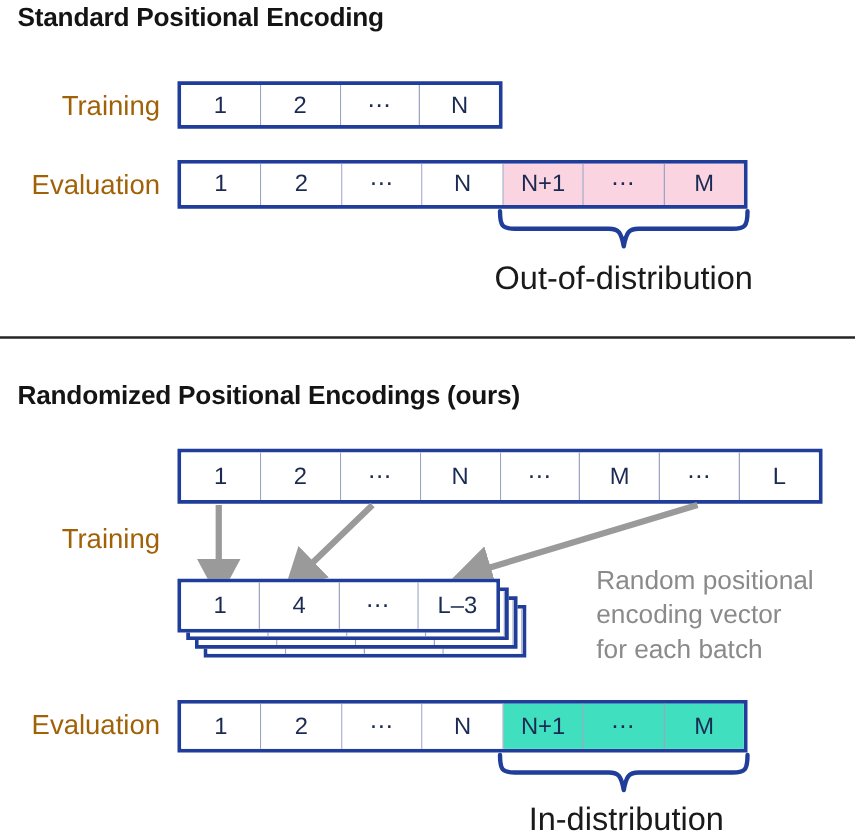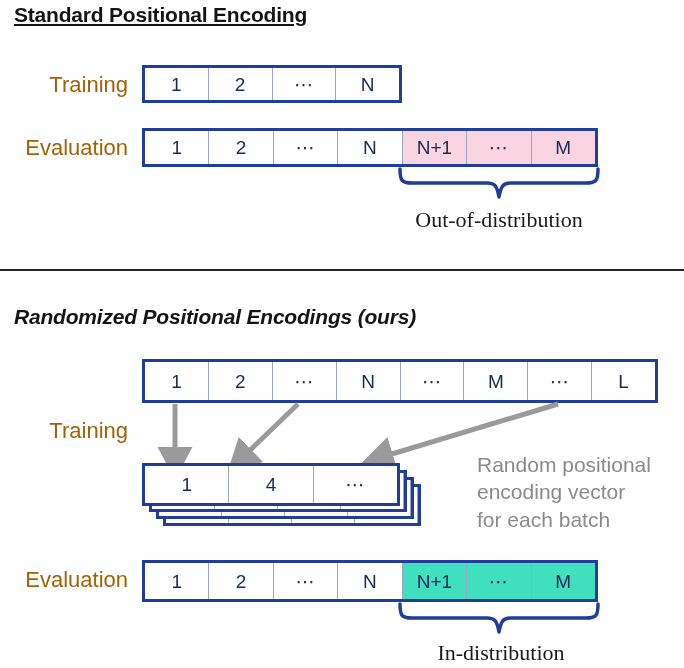--- a/index.html
+++ b/index.html
@@ -76,33 +76,32 @@
   
   .note {
     color: #8a8a8a;
     font-size: 21px;
     line-height: 1.30;
     white-space: pre-line;
   }
 
   
   .brace-caption {
-    font-size: 22px;
+    font-size: 26px;
     color: #1a1a1a;
     text-align: center;
     white-space: nowrap;
-    font-family: Liberation Serif, serif;
   }
 
   svg { display: block; overflow: visible; }
 </style>
 </head>
 <body>
 
-<div class="abs heading" style="left:14px; top:3px;text-decoration:underline;">Standard Positional Encoding</div>
+<div class="abs heading" style="left:14px; top:3px;">Standard Positional Encoding</div>
 
 <div class="abs row-label" style="left:0; top:72px; width:128px;">Training</div>
 
 <div class="abs strip" id="top-training-strip" style="left:142px; top:65px; width:260px; height:38px;">
     <div class="cell">
       <span>1</span>
     </div>
     <div class="cell">
       <span>2</span>
     </div>
@@ -144,21 +143,21 @@
   <svg width="202" height="34" viewBox="0 0 202 34">
     <path d="M2,2 C2,14 4,16 14,16 L89,16 C97,16 99,19 101,30
              C103,19 105,16 113,16 L188,16 C198,16 200,14 200,2" fill="none" stroke="#1f3d99" stroke-width="3.5" stroke-linecap="round" stroke-linejoin="round"></path>
   </svg>
 </div>
 
 <div class="abs brace-caption" style="left:378px; top:207px; width:242px;">Out-of-distribution</div>
 
 <div class="abs divider" style="left:0; top:269px; width:684px;"></div>
 
-<div class="abs heading" style="left:14px; top:305px;font-style:italic;">Randomized Positional Encodings (ours)</div>
+<div class="abs heading" style="left:14px; top:305px;">Randomized Positional Encodings (ours)</div>
 
 <div class="abs row-label" style="left:0; top:418px; width:128px;">Training</div>
 
 <div class="abs strip" id="bottom-full-strip" style="left:142px; top:359px; width:516px; height:44px;">
     <div class="cell">
       <span>1</span>
     </div>
     <div class="cell">
       <span>2</span>
     </div>
@@ -241,20 +240,23 @@
 <div class="abs strip" id="bottom-sampled-strip" style="left:142px; top:463px; width:258px; height:43px;">
     <div class="cell">
       <span>1</span>
     </div>
     <div class="cell">
       <span>4</span>
     </div>
     <div class="cell">
       <span class="dots">⋯</span>
     </div>
+    <div class="cell">
+      <span>L–3</span>
+    </div>
   </div>
 
 <div class="abs note" style="left:477px; top:451px; width:210px;">Random positional
 encoding vector
 for each batch</div>
 
 <div class="abs row-label" style="left:0; top:567px; width:128px;">Evaluation</div>
 
 <div class="abs strip" id="bottom-evaluation-strip" style="left:142px; top:560px; width:456px; height:42px;">
     <div class="cell">

